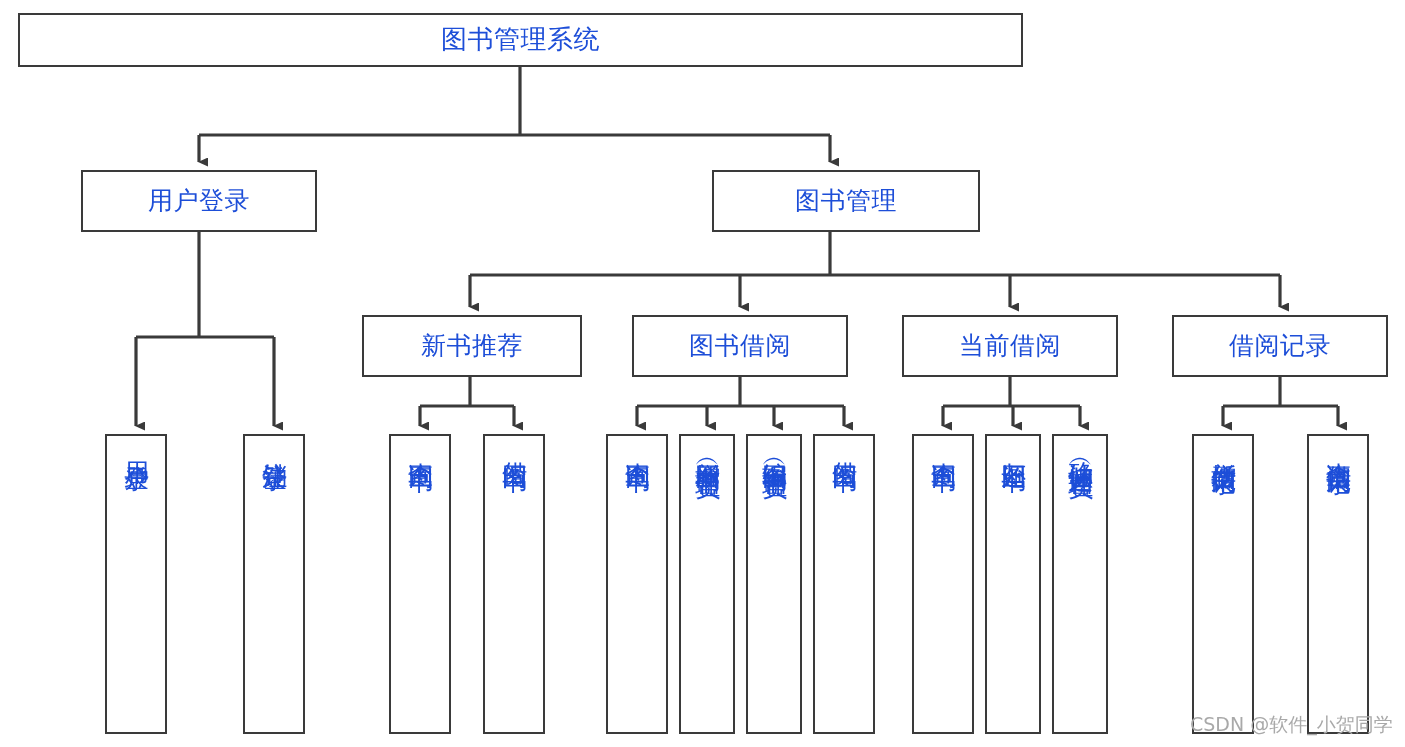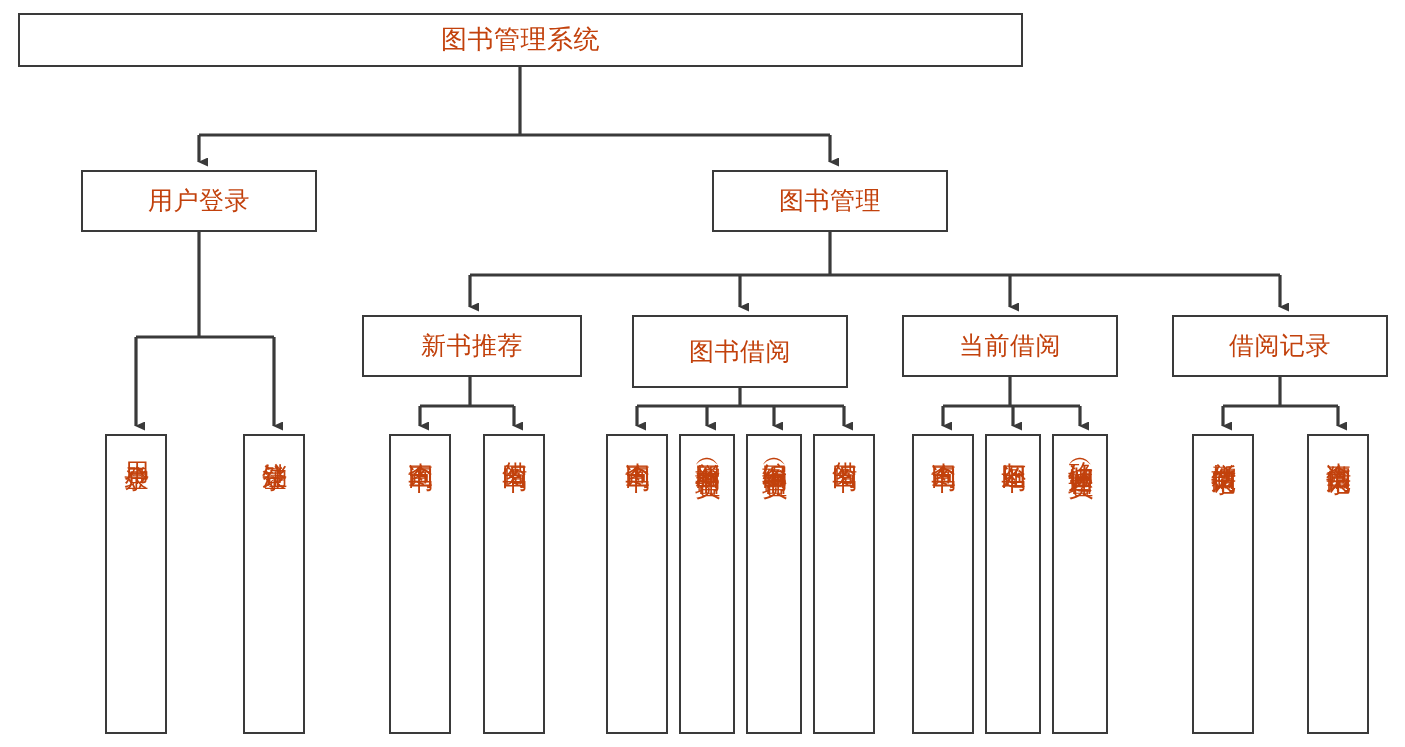--- a/index.html
+++ b/index.html
@@ -27,21 +27,21 @@
     pointer-events: none;
   }
   .node {
     position: absolute;
     box-sizing: border-box;
     border: 2.5px solid #3a3a3a;
     background: #ffffff;
     display: flex;
     align-items: center;
     justify-content: center;
-    color: #c2410c;
+    color: #1d4ed8;
   }
   .node .node-label {
     display: block;
     text-align: center;
     line-height: 1.12;
     letter-spacing: 0.5px;
   }
   .node.horizontal .node-label {
     writing-mode: horizontal-tb;
     font-size: 25px;
@@ -124,28 +124,28 @@
     </g>
   </svg>
 
   <div class="node root horizontal" style="left:18px; top:13px; width:1005px; height:54px;">
     <span class="node-label">图书管理系统</span>
   </div>
 
   <div class="node horizontal" style="left:81px; top:170px; width:236px; height:62px;">
     <span class="node-label">用户登录</span>
   </div>
-  <div class="node horizontal" style="left:712px; top:170px; width:236px; height:62px;">
+  <div class="node horizontal" style="left:712px; top:170px; width:268px; height:62px;">
     <span class="node-label">图书管理</span>
   </div>
 
   <div class="node horizontal" style="left:362px; top:315px; width:220px; height:62px;">
     <span class="node-label">新书推荐</span>
   </div>
-  <div class="node horizontal" style="left:632px; top:315px; width:216px; height:73px;font-family:Liberation Serif, serif;">
+  <div class="node horizontal" style="left:632px; top:315px; width:216px; height:62px;font-family:Liberation Serif, serif;">
     <span class="node-label">图书借阅</span>
   </div>
   <div class="node horizontal" style="left:1172px; top:315px; width:216px; height:62px;">
     <span class="node-label">借阅记录</span>
   </div>
   <div class="node horizontal" style="left:902px; top:315px; width:216px; height:62px;">
     <span class="node-label">当前借阅</span>
   </div>
 
   <div class="node vertical" style="left:105px; top:434px; width:62px; height:300px;">
@@ -181,14 +181,15 @@
   <div class="node vertical" style="left:1052px; top:434px; width:56px; height:300px;">
     <span class="node-label">确认归还（管理员）</span>
   </div>
   <div class="node vertical" style="left:1192px; top:434px; width:62px; height:300px;">
     <span class="node-label">新增借阅记录</span>
   </div>
   <div class="node vertical" style="left:1307px; top:434px; width:62px; height:300px;">
     <span class="node-label">查询借阅记录</span>
   </div>
 
+  <div id="watermark">CSDN @软件_小贺同学</div>
 
 </div>
 
 </body></html>

